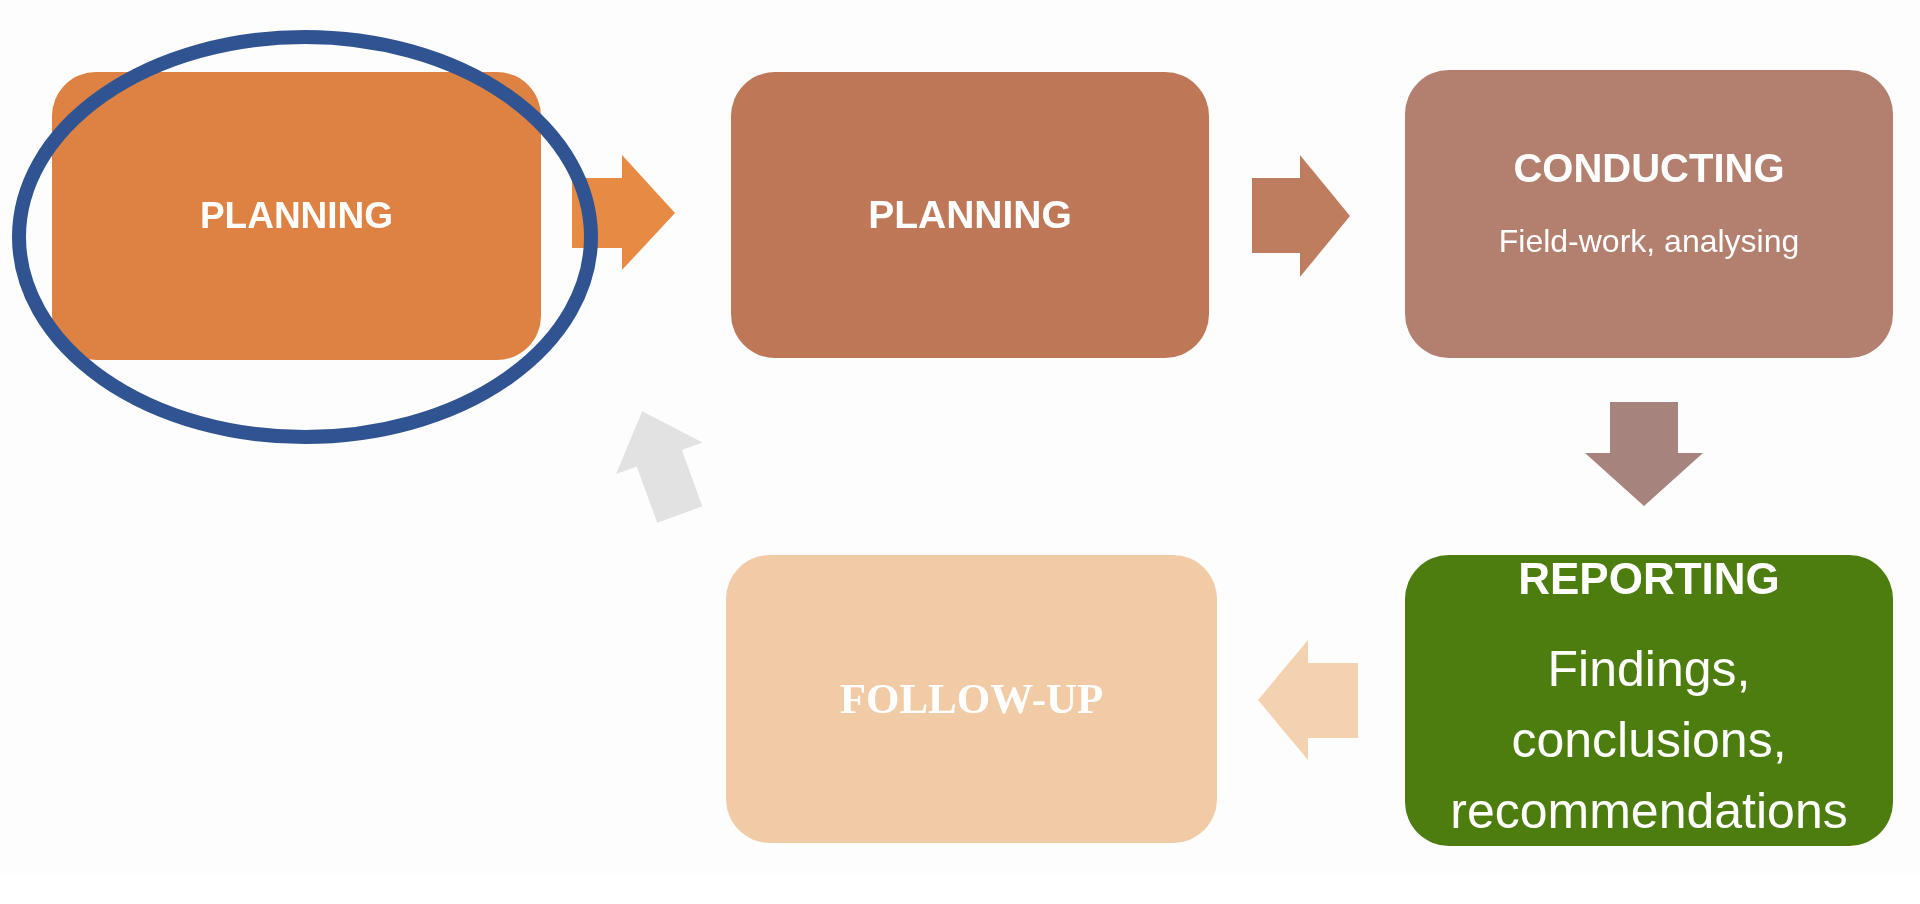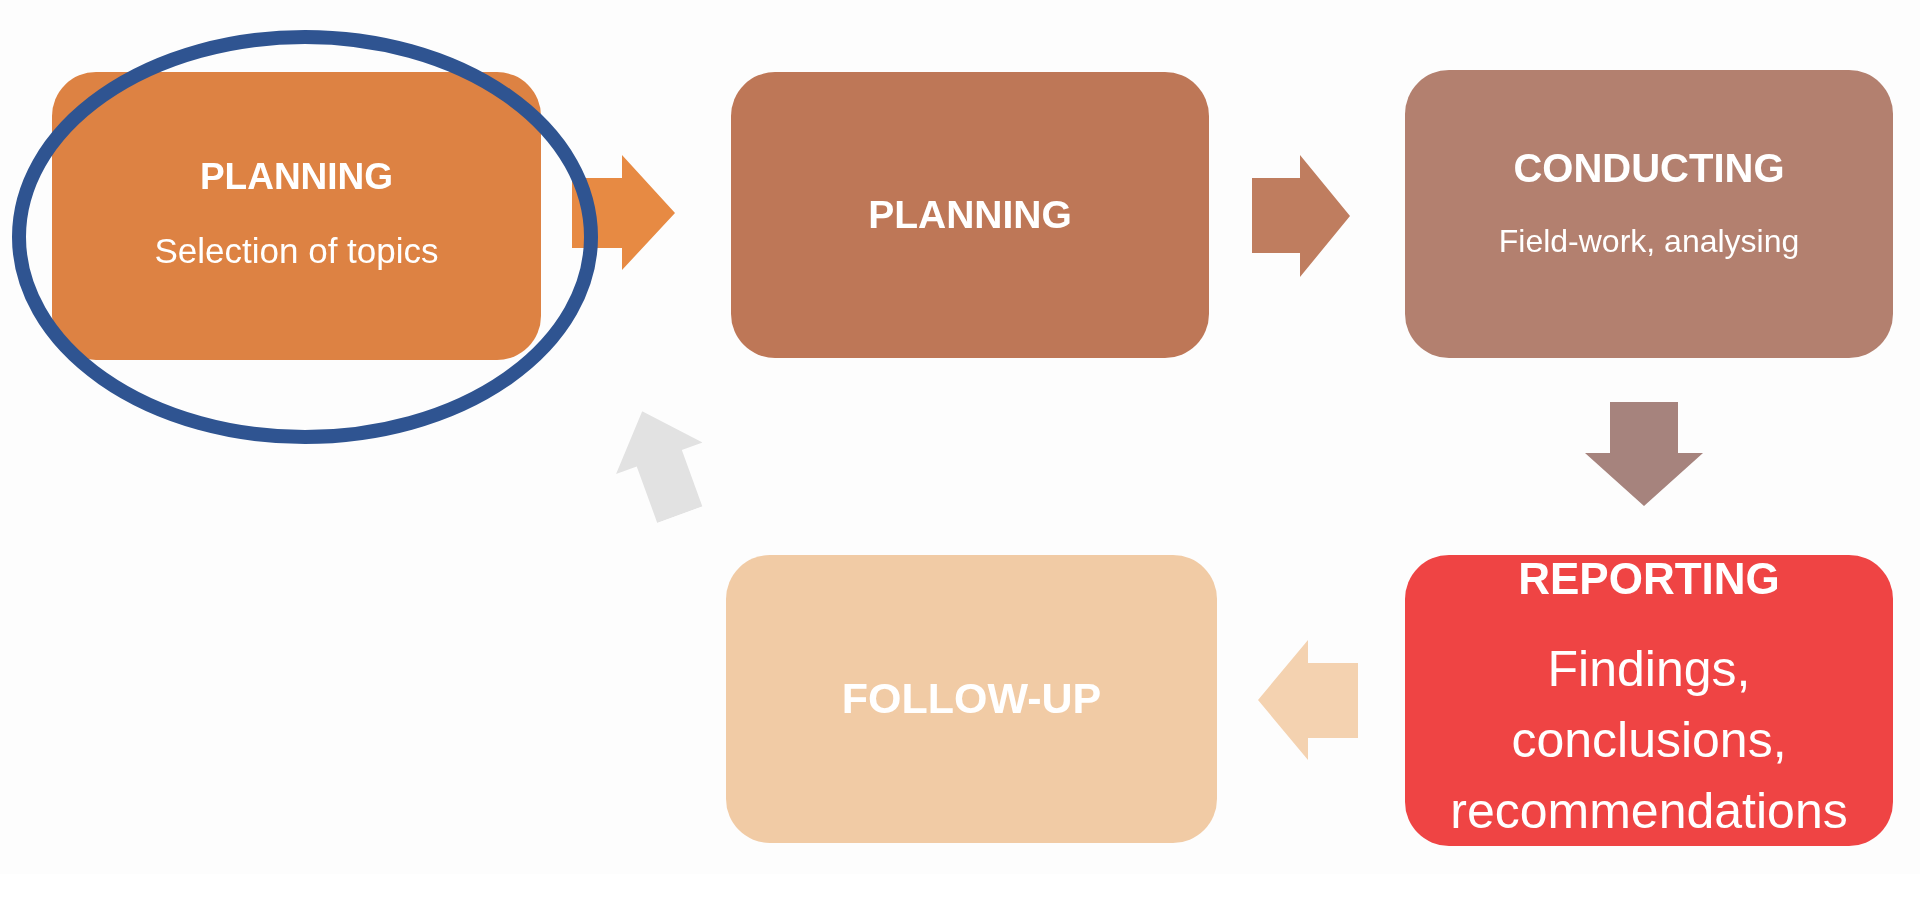--- a/index.html
+++ b/index.html
@@ -28,45 +28,44 @@
   .step-1{left:731px;top:72px;width:478px;height:286px;gap:12px;}
   .step-1 .step-title{font-size:39px;}
   .step-1 .step-sub{font-size:38px;max-width:420px;}
   .step-2{left:1405px;top:70px;width:488px;height:288px;gap:28px;padding-bottom:38px;}
   .step-2 .step-title{font-size:40px;}
   .step-2 .step-sub{font-size:32px;}
   .step-3{left:1405px;top:555px;width:488px;height:291px;gap:30px;}
   .step-3 .step-title{font-size:44px;}
   .step-3 .step-sub{font-size:50px;max-width:445px;}
   .step-4{left:726px;top:555px;width:491px;height:288px;}
-  .step-4 .step-title{font-size:43px;}
+  .step-4 .step-title{font-size:43px;font-family:Liberation Serif, serif;}
   .arrow{position:absolute;}
   .arrow svg{display:block;}
   .highlight-ellipse{position:absolute;left:0;top:22px;pointer-events:none;}
 </style>
 </head>
 <body>
 
 <div class="canvas" style="background-color: rgb(253, 253, 253);">
 
   <div class="step step-0" style="background-color: rgb(221, 130, 67);">
     <div class="step-title">PLANNING</div>
-    <div class="step-sub">Selection of topics</div>
   </div>
 
   <div class="step step-1" style="background-color: rgb(190, 119, 87);">
     <div class="step-title">PLANNING</div>
   </div>
 
   <div class="step step-2" style="background-color: rgb(179, 128, 111);">
     <div class="step-title">CONDUCTING</div>
     <div class="step-sub">Field-work, analysing</div>
   </div>
 
-  <div class="step step-3" style="background-color: #ef4444;">
+  <div class="step step-3" style="background-color: #4d7c0f;">
     <div class="step-title">REPORTING</div>
     <div class="step-sub">Findings, conclusions, recommendations</div>
   </div>
 
   <div class="step step-4" style="background-color: rgb(241, 203, 165);">
     <div class="step-title">FOLLOW-UP</div>
 
   </div>
 
   <div class="arrow" style="left:572px;top:155px;">

